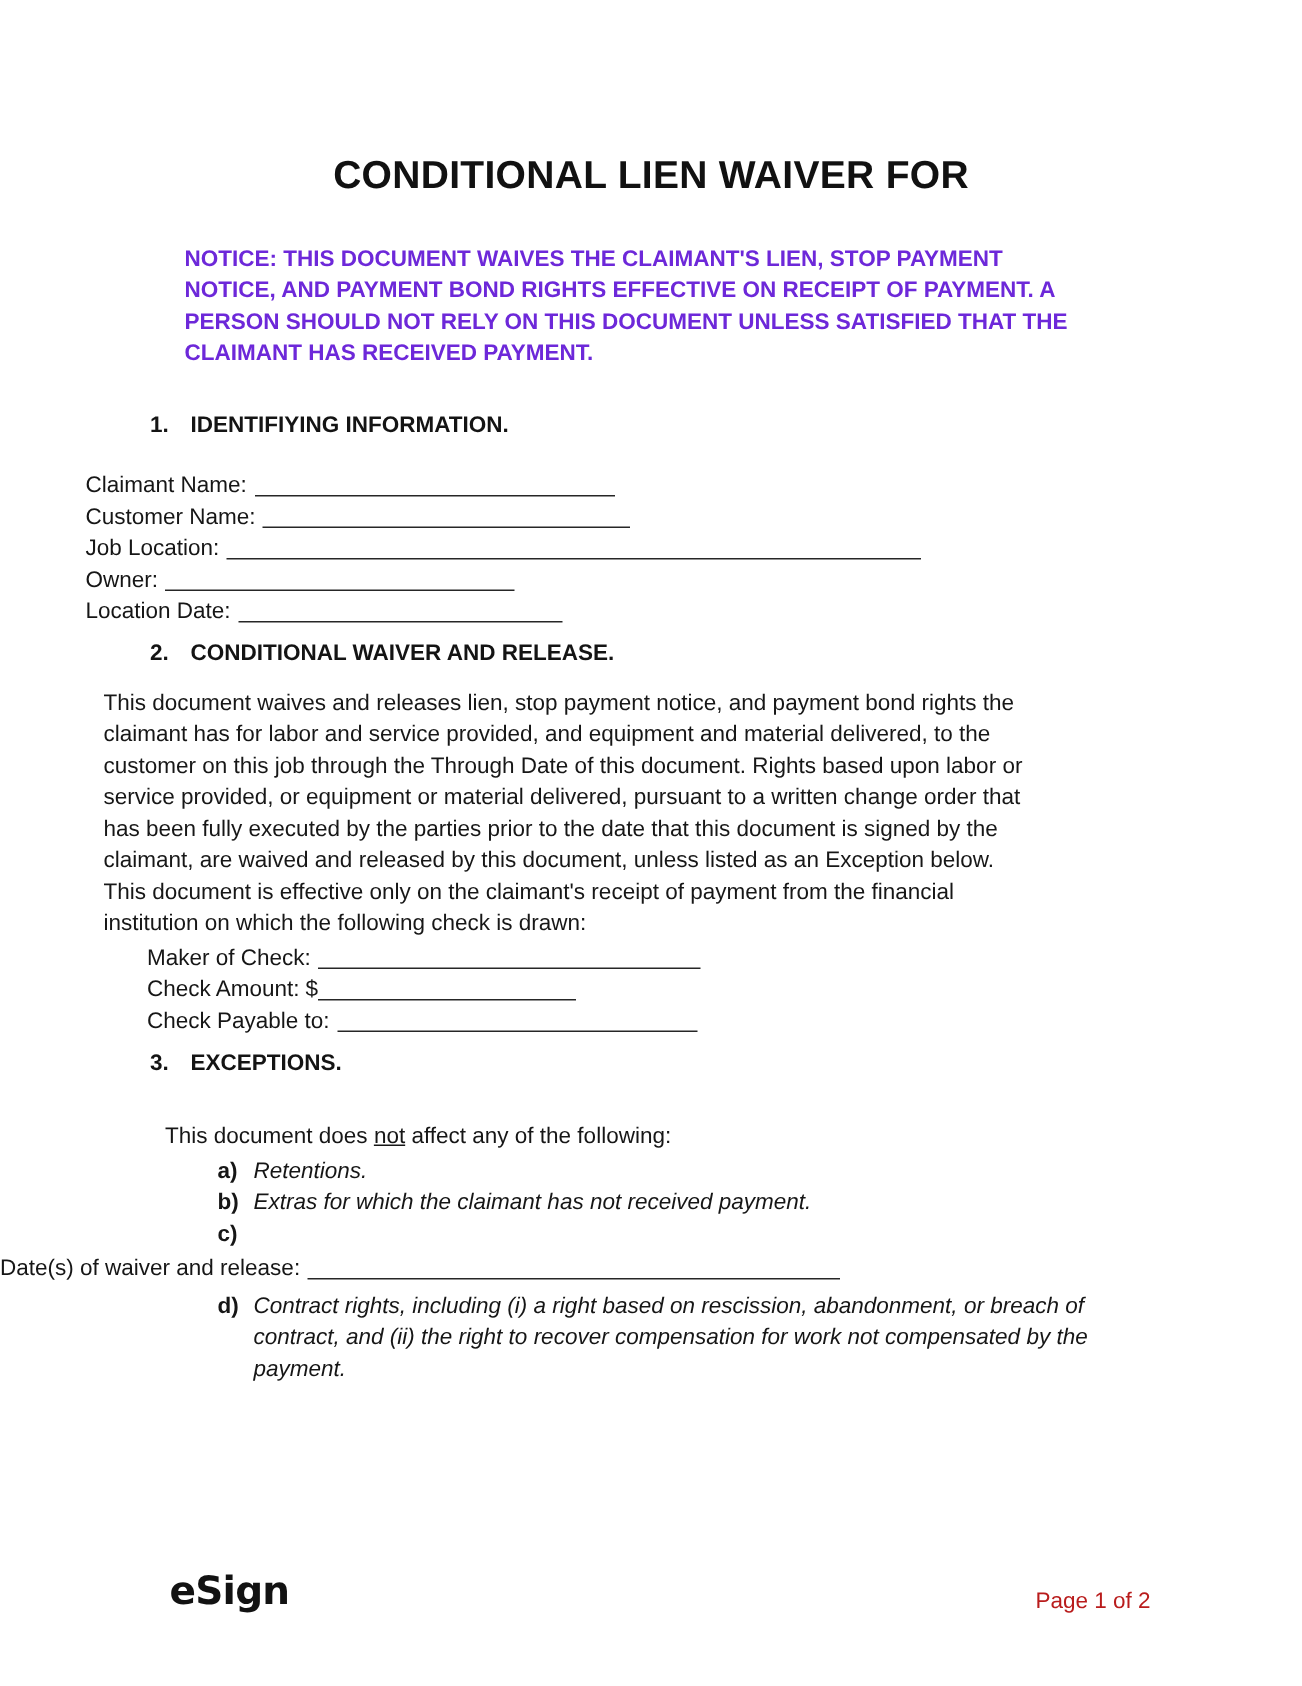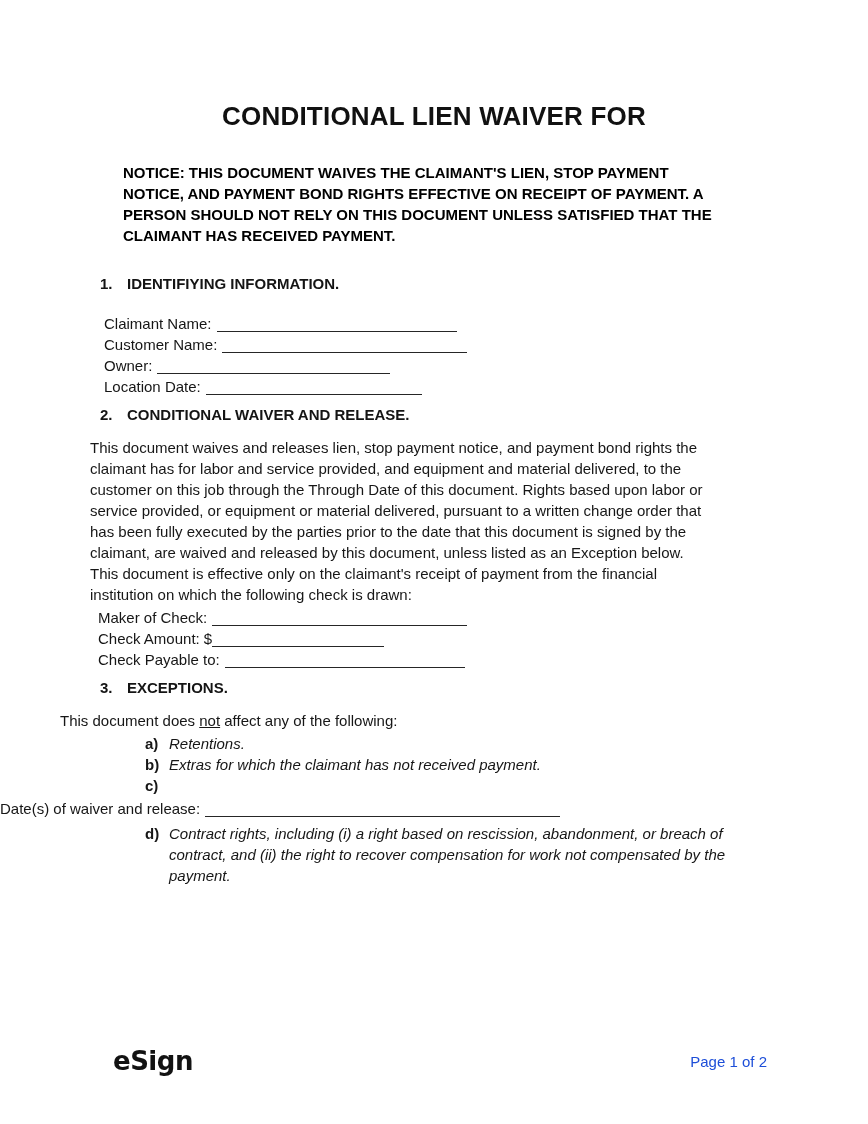--- a/index.html
+++ b/index.html
@@ -23,38 +23,38 @@
     color: #111;
     letter-spacing: 0.2px;
   }
 
   .notice {
     margin: 30px 100px 0 123px;
     font-size: 15px;
     line-height: 21px;
     font-weight: bold;
     white-space: pre;
-    color: #000000;
+    color: #6d28d9;
   }
 
   .section-heading {
     display: flex;
     padding-left: 100px;
     font-size: 15px;
     line-height: 21px;
     font-weight: bold;
     color: #141414;
   }
   .section-heading .num { width: 27px; }
 
   .sec1-heading { margin-top: 27px; }
   .sec2-heading { margin-top: 7px; }
   .sec3-heading { margin-top: 7px; }
 
-  .fields { margin-top: 19px; padding-left: 104px; }
+  .fields { margin-top: 19px; padding-left: 57px; }
   .fields2 { margin-top: 2px; padding-left: 98px; }
   .field-row { font-size: 15px; line-height: 21px; white-space: nowrap; }
 
   .fline {
     display: inline-block;
     height: 14px;
     border-bottom: 1.6px solid #262626;
     position: relative;
     top: 3px;
     margin-left: 5px;
@@ -68,30 +68,30 @@
   .w-owner { width: 233px; }
   .w-throughdate { width: 216px; }
   .w-maker { width: 255px; }
   .w-checkamount { width: 172px; }
   .w-payable { width: 240px; }
   .w-dates { width: 355px; }
   .w-amounts { width: 245px; }
 
   .body-par {
     margin-top: 12px;
-    padding-left: 90px;
+    padding-left: 69px;
     font-size: 15px;
     line-height: 21px;
     white-space: pre;
     color: #171717;
   }
 
   .exceptions-intro {
-    margin-top: 12px;
-    padding-left: 60px;
+    margin-top: 28px;
+    padding-left: 110px;
     font-size: 15px;
     line-height: 21px;
   }
   .exceptions-intro .u { text-decoration: underline; }
 
   .exc-list { margin-top: 2px; }
   .exc-item {
     display: flex;
     padding-left: 145px;
     font-size: 15px;
@@ -102,30 +102,30 @@
 
   .subfields { margin-top: 2px; margin-bottom: 4px; }
 
   .footer {
     position: absolute;
     left: 113px;
     right: 101px;
     top: 1046px;
     display: flex;
     justify-content: space-between;
-    align-items: center;
+    align-items: flex-end;
   }
   .logo {
     font-family: "DejaVu Sans", sans-serif;
     font-size: 26px;
     font-weight: 800;
     letter-spacing: -0.5px;
     color: #121212;
   }
-  .page-indicator { font-size: 15px; color: #1d4ed8; }
+  .page-indicator { font-size: 15px; color: #b91c1c; }
 </style>
 </head>
 <body>
 
 <div class="page">
 
   <div class="doc-title">
     <div>CONDITIONAL LIEN WAIVER FOR</div>
   </div>
 
@@ -138,20 +138,23 @@
     <span class="num">1.</span>
     <span>IDENTIFIYING INFORMATION.</span>
   </div>
 
   <div class="fields">
     <div class="field-row">
       <span>Claimant Name:</span><span class="fline w-claimant"></span>
     </div>
     <div class="field-row">
       <span>Customer Name:</span><span class="fline w-customer"></span>
+    </div>
+    <div class="field-row">
+      <span>Job Location:</span><span class="fline w-joblocation"></span>
     </div>
     <div class="field-row">
       <span>Owner:</span><span class="fline w-owner"></span>
     </div>
     <div class="field-row">
       <span>Location Date:</span><span class="fline w-throughdate"></span>
     </div>
   </div>
 
   <div class="section-heading sec2-heading">

